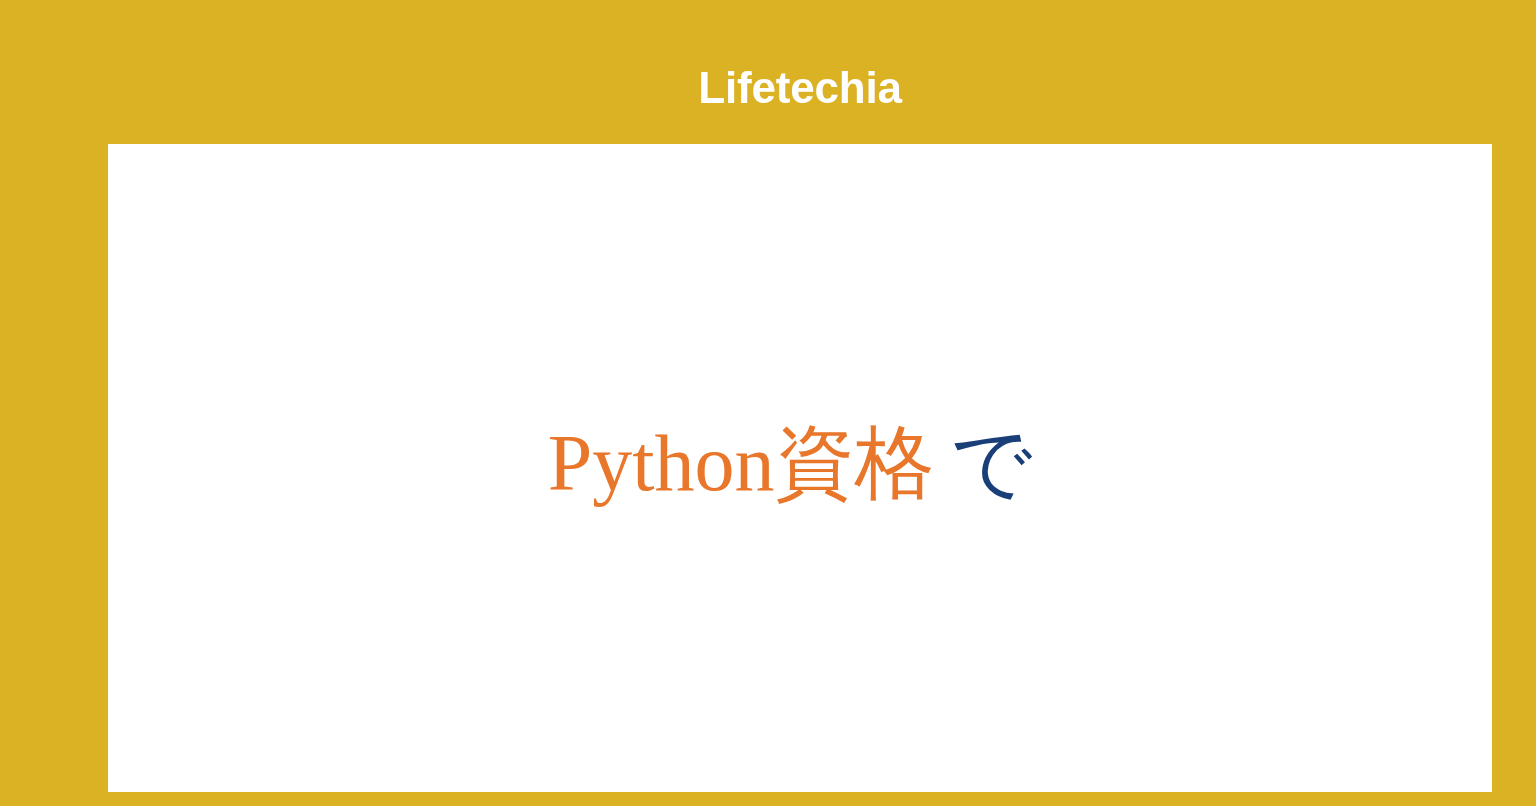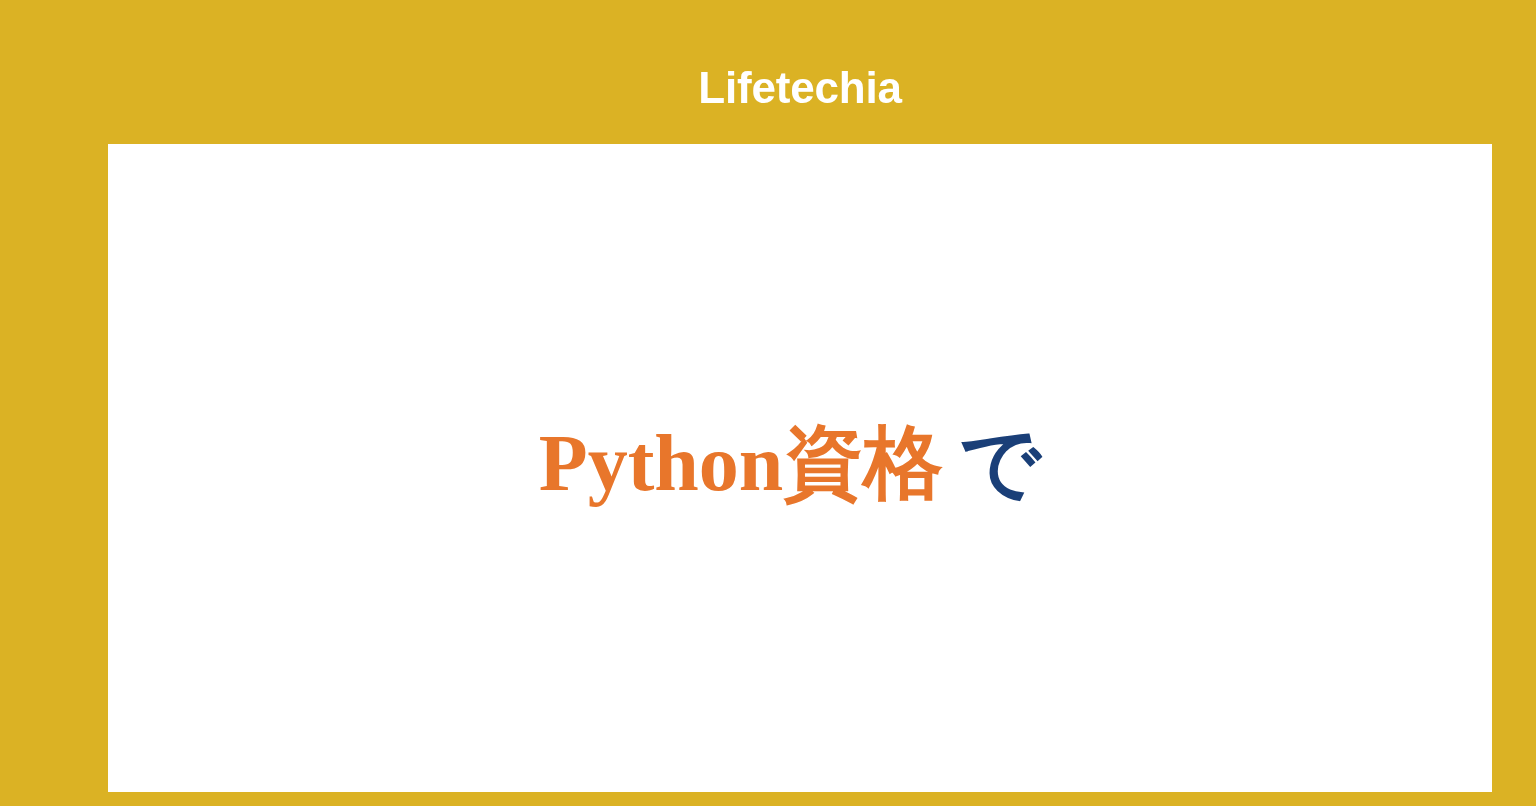--- a/index.html
+++ b/index.html
@@ -63,21 +63,21 @@
   .card-inner {
     width: 100%;
     text-align: center;
     
     transform: translateY(-5px);
   }
 
   
   .headline {
     font-family: "Liberation Serif", "DejaVu Serif", serif;
-    font-weight: bold;
+    font-weight: normal;
     font-size: 80px;
     line-height: 1.18;
     text-align: center;
     white-space: nowrap;
     
     margin-left: -12px;
   }
 
   .headline-line {
     display: block;

